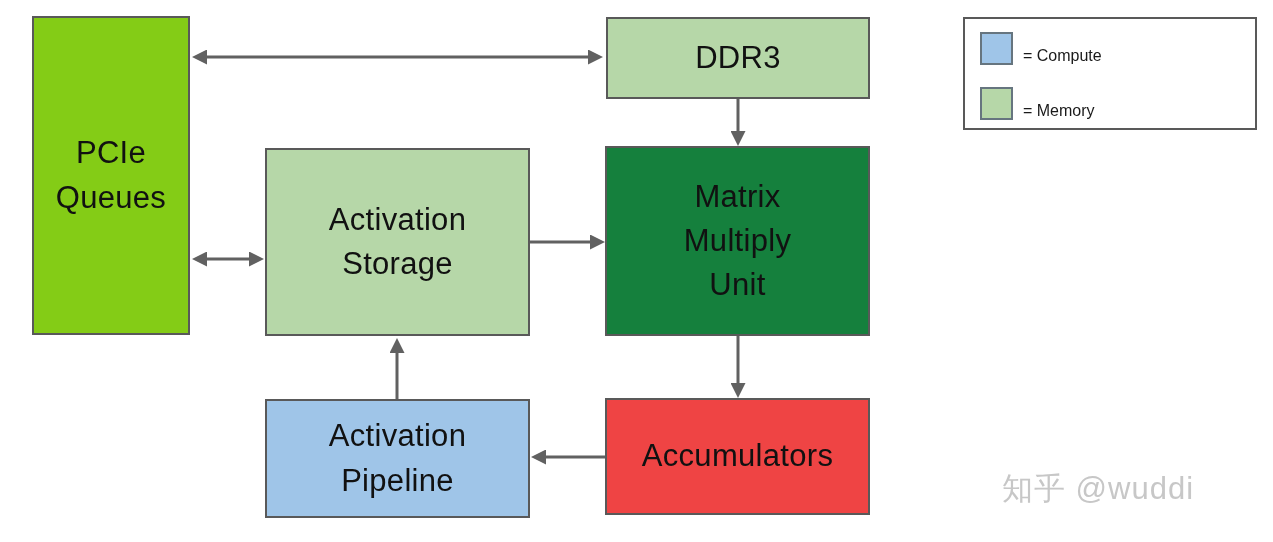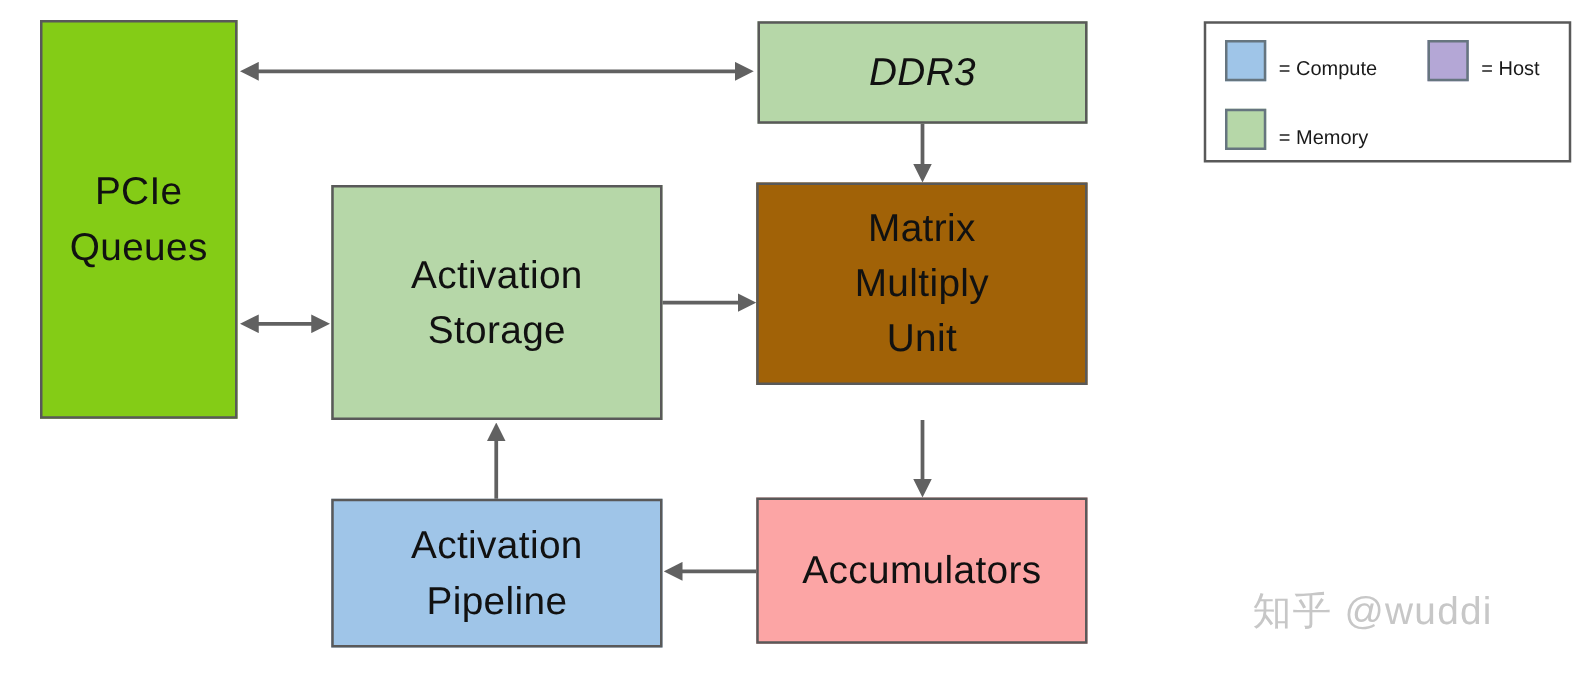--- a/index.html
+++ b/index.html
@@ -73,41 +73,41 @@
 </head>
 <body>
 
 <div class="canvas">
 
   <div class="node" style="left: 32px; top: 16px; width: 158px; height: 319px; background-color: #84cc16;">
     <span class="node-label">PCIe
 Queues</span>
   </div>
 
-  <div class="node" style="left: 606px; top: 17px; width: 264px; height: 82px; background-color: rgb(182, 215, 168); font-style: italic;">
+  <div class="node" style="left: 606px; top: 17px; width: 264px; height: 82px; background-color: rgb(182, 215, 168);">
     <span class="node-label">DDR3</span>
   </div>
 
   <div class="node" style="left: 265px; top: 148px; width: 265px; height: 188px; background-color: rgb(182, 215, 168);">
     <span class="node-label">Activation
 Storage</span>
   </div>
 
-  <div class="node" style="left: 605px; top: 146px; width: 265px; height: 162px; background-color: #a16207;">
+  <div class="node" style="left: 605px; top: 146px; width: 265px; height: 190px; background-color: #15803d;">
     <span class="node-label">Matrix
 Multiply
 Unit</span>
   </div>
 
   <div class="node" style="left: 265px; top: 399px; width: 265px; height: 119px; background-color: rgb(159, 197, 232);">
     <span class="node-label">Activation
 Pipeline</span>
   </div>
 
-  <div class="node" style="left: 605px; top: 398px; width: 265px; height: 117px; background-color: #fca5a5;">
+  <div class="node" style="left: 605px; top: 398px; width: 265px; height: 117px; background-color: #ef4444;">
     <span class="node-label">Accumulators</span>
   </div>
 
   <svg class="edges-layer" width="1273" height="542" viewBox="0 0 1273 542">
     <defs>
       <marker id="ah" viewBox="0 0 10 10" refX="2" refY="5" markerWidth="5" markerHeight="5" orient="auto-start-reverse" markerUnits="strokeWidth">
         <path d="M0,0 L10,5 L0,10 z" fill="#616161"></path>
       </marker>
     </defs>
     <g stroke="#616161" stroke-width="3">
@@ -119,24 +119,20 @@
       <line x1="605" y1="457" x2="543" y2="457" marker-end="url(#ah)"></line>
       <line x1="397" y1="399" x2="397" y2="350" marker-end="url(#ah)"></line>
     </g>
   </svg>
 
   <div class="legend">
     <div class="legend-item compute">
       <span class="swatch" style="background-color: rgb(159, 197, 232);"></span>
       <span class="legend-label">= Compute</span>
     </div>
-    <div class="legend-item host">
-      <span class="swatch" style="background-color: rgb(180, 167, 214);"></span>
-      <span class="legend-label">= Host</span>
-    </div>
     <div class="legend-item memory">
       <span class="swatch" style="background-color: rgb(182, 215, 168);"></span>
       <span class="legend-label">= Memory</span>
     </div>
   </div>
 
   <div class="watermark" style="color: rgb(199, 199, 199);">知乎 @wuddi</div>
 
 </div>
 

